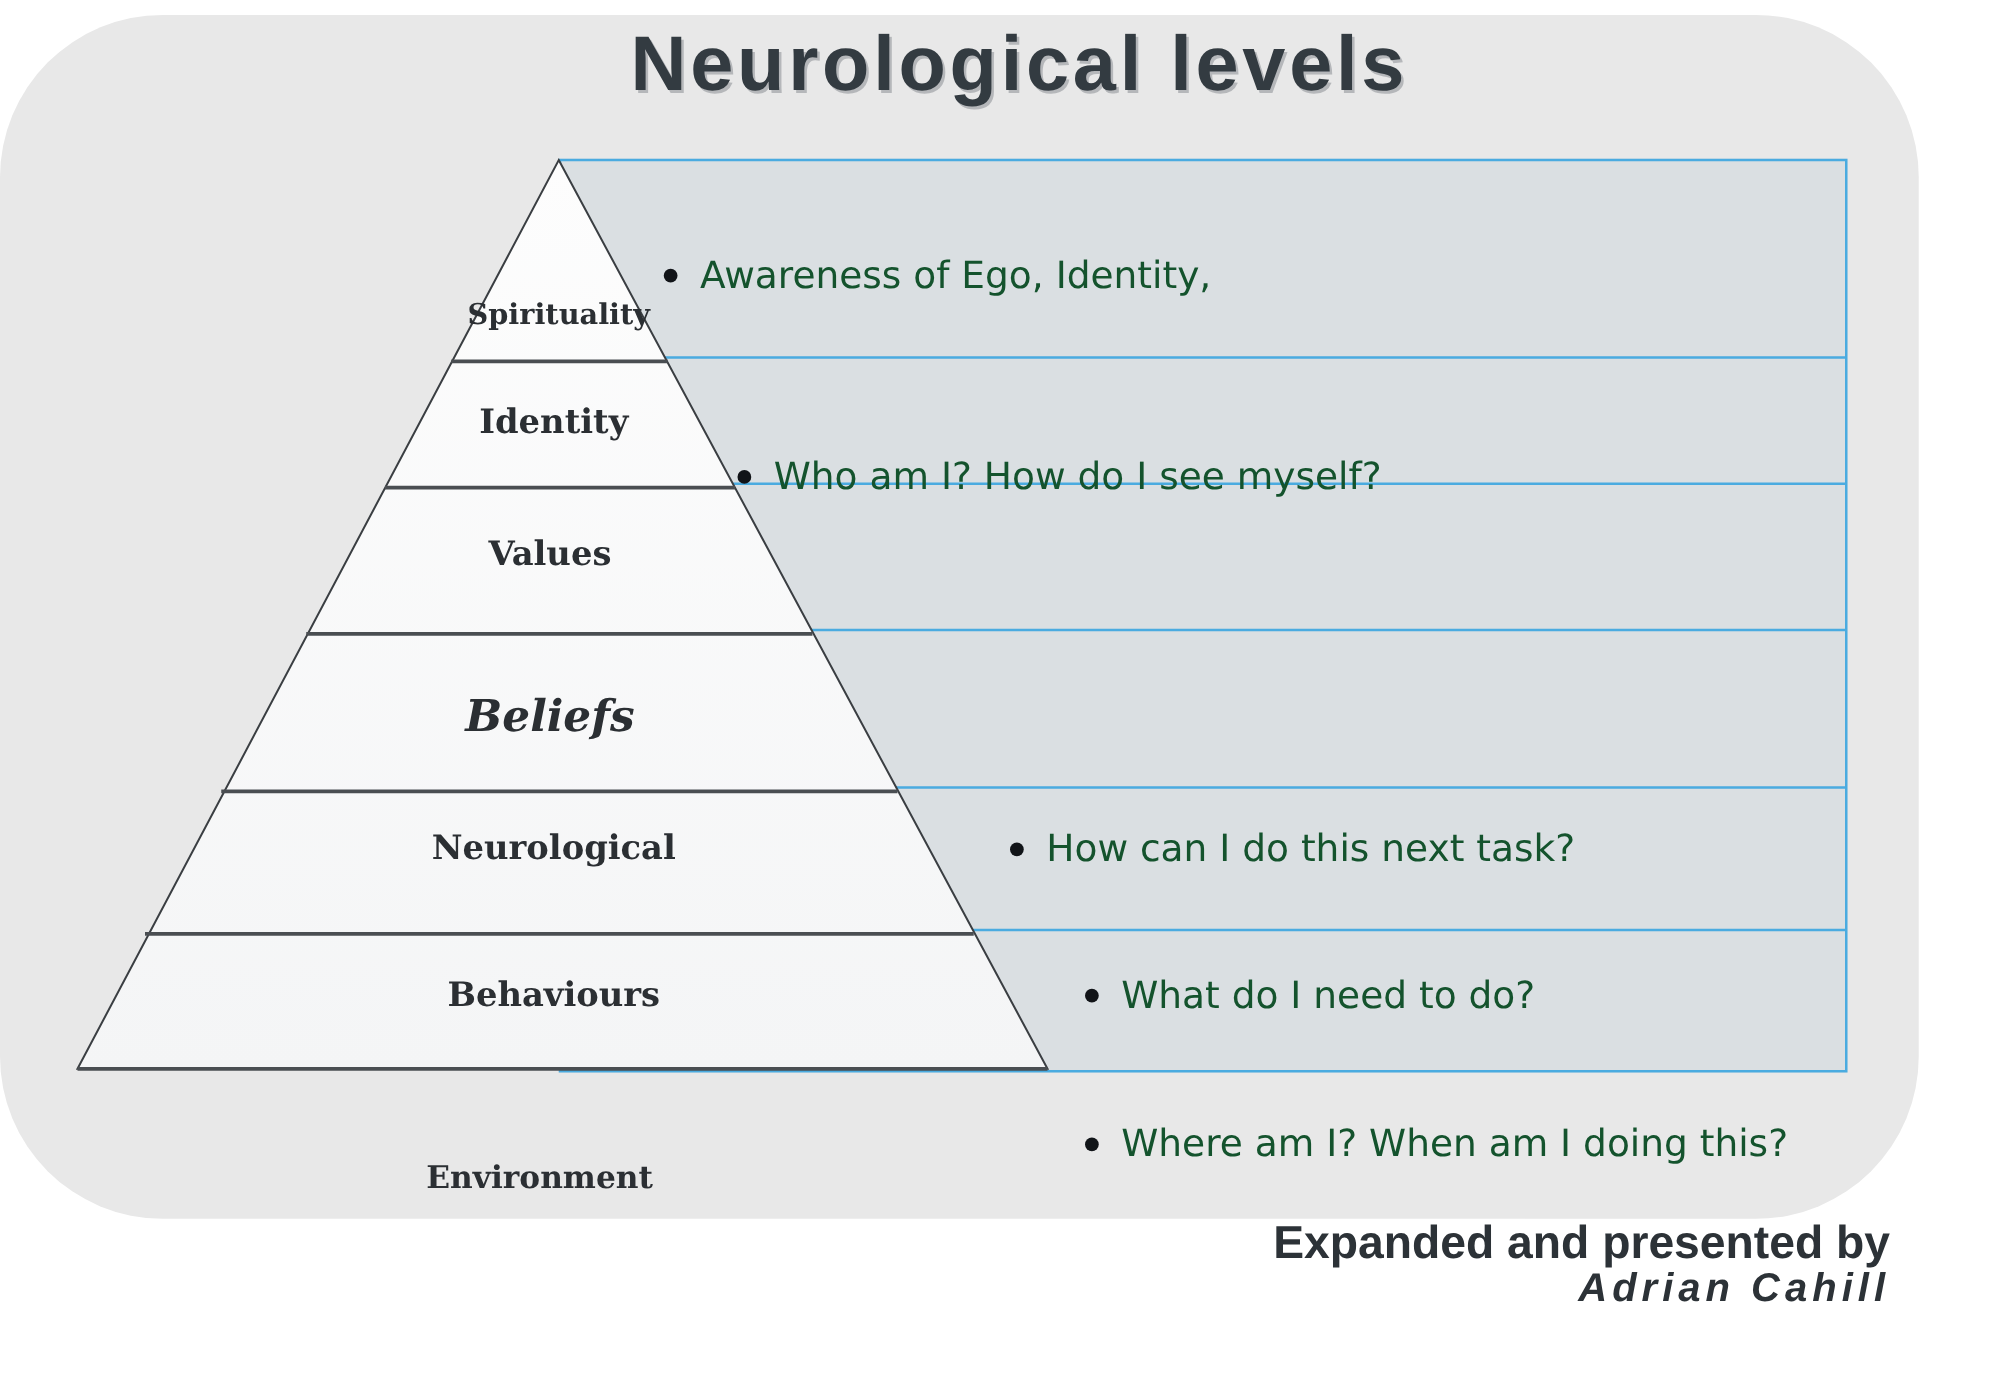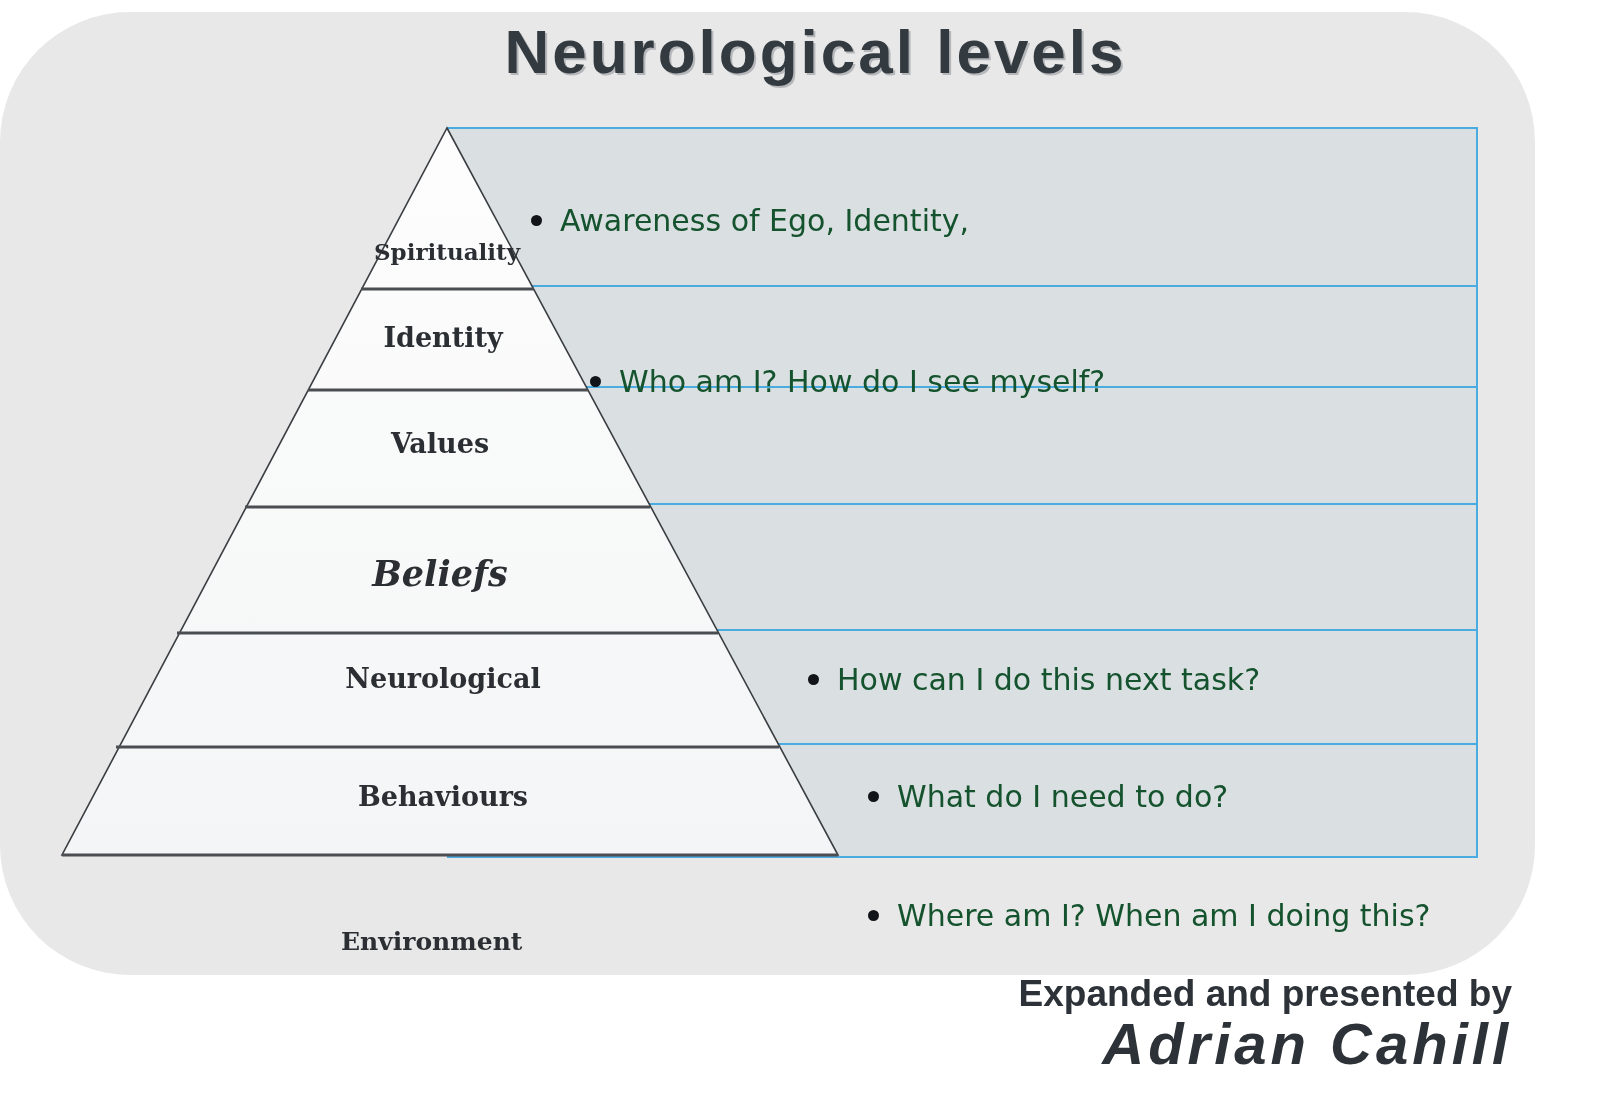--- a/index.html
+++ b/index.html
@@ -133,21 +133,21 @@
     font-size: 37px;
     color: #2c3237;
     letter-spacing: 0px;
     line-height: 1.05;
     white-space: nowrap;
   }
   #sig-line2 {
     font-family: "Liberation Sans", sans-serif;
     font-style: italic;
     font-weight: bold;
-    font-size: 58px;
+    font-size: 32px;
     letter-spacing: 4px;
     color: #2c3237;
     line-height: 1.05;
     white-space: nowrap;
   }
 </style>
 </head>
 <body>
 
 <div id="stage">

